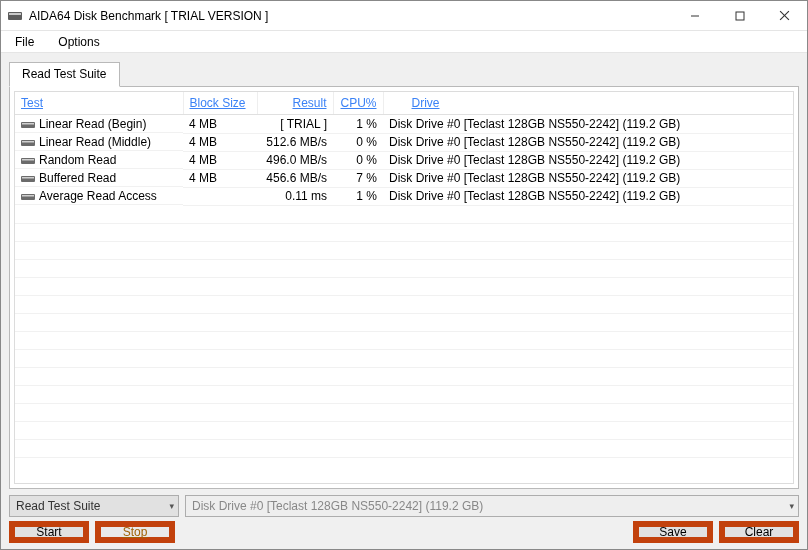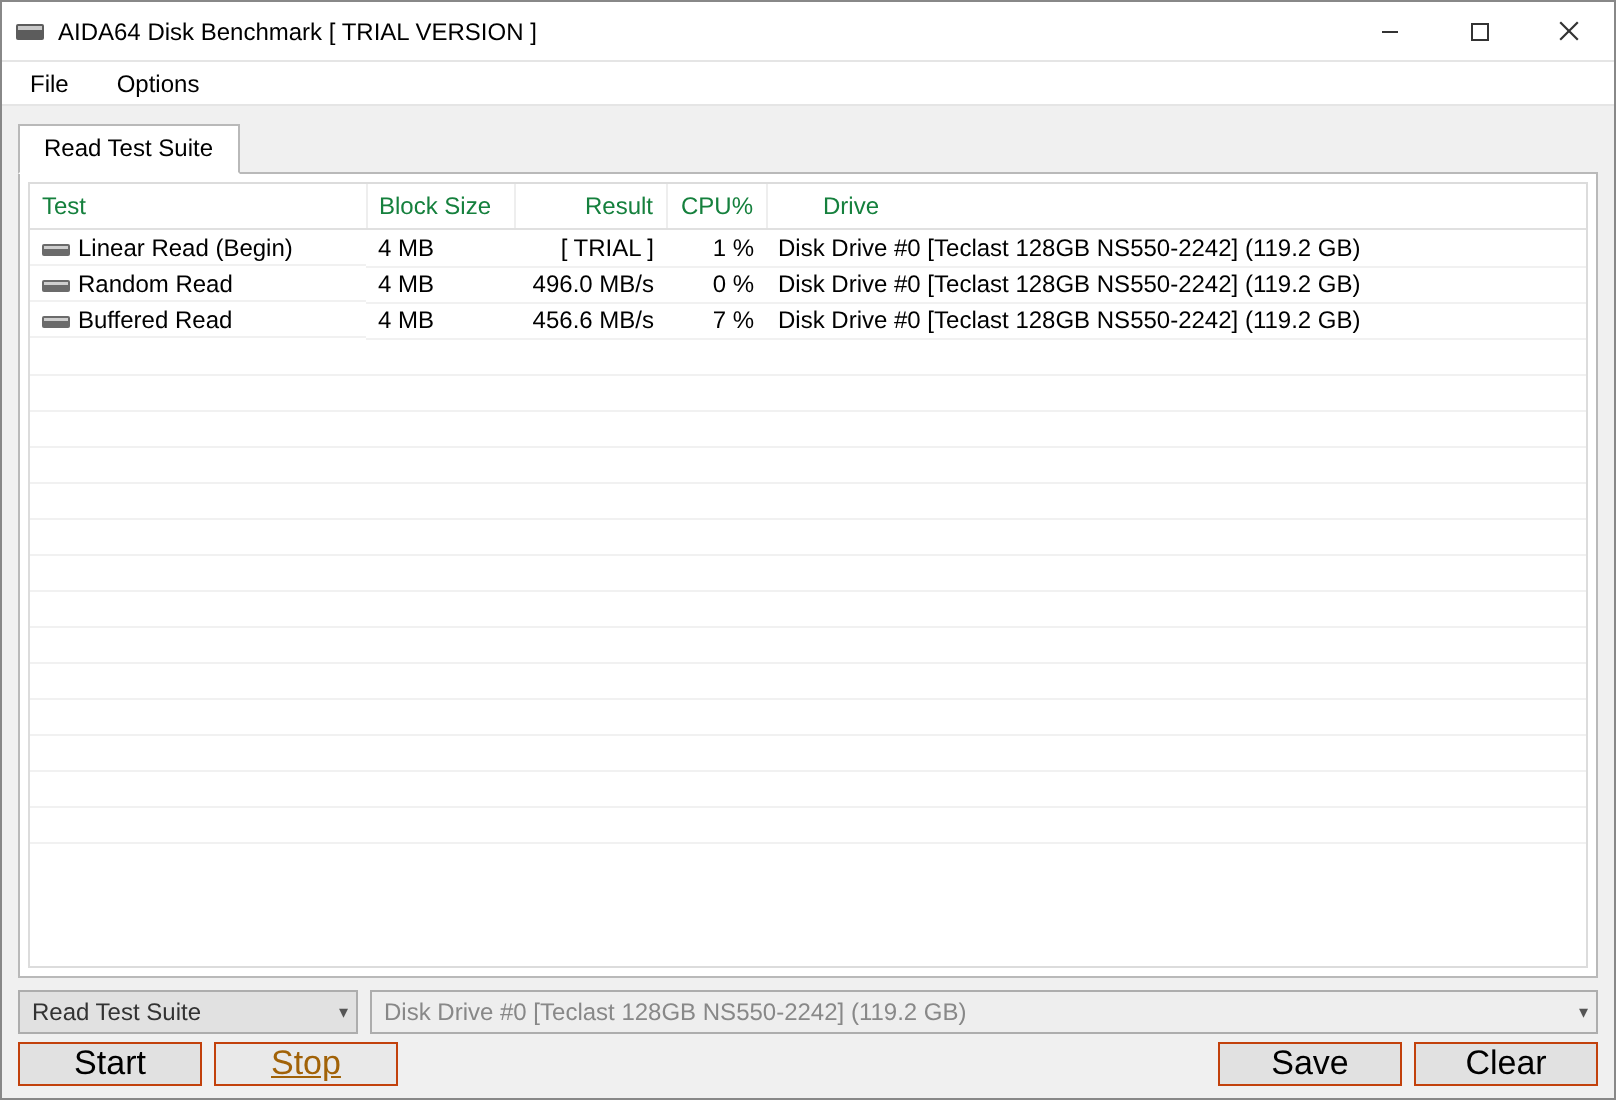--- a/index.html
+++ b/index.html
@@ -109,23 +109,24 @@
     table-layout: fixed;
   }
   table.grid th {
     text-align: left;
     font-weight: normal;
     font-size: 12px;
     padding: 4px 6px 4px 6px;
     background: #fff;
     border-bottom: 1px solid #e0e0e0;
     border-right: 1px solid #eee;
-    color:#15803d;
+    color:#3b82f6;
     position: sticky;
     top:0;
+    text-decoration:underline;
   }
   table.grid th:last-child { border-right: none; padding-left: 28px; }
   table.grid td {
     padding: 1px 6px;
     font-size: 12px;
     border-bottom: 1px solid #f1f1f1;
     height: 18px;
     white-space: nowrap;
   }
   table.grid tr.empty td { color: transparent; }
@@ -172,28 +173,28 @@
     color:#555;
   }
   .combo.disabled { color:#888; background:#eee; }
   .suite-combo { width: 170px; background:#e1e1e1; }
   .drive-combo { flex:1; }
   .button-row {
     display:flex;
     gap:6px;
   }
   .btn {
-    width:92px;
+    width:80px;
     height:22px;
-    border:1px solid #c2410c;
+    border:6px solid #c2410c;
     background:#e1e1e1;
     display:flex;
     align-items:center;
     justify-content:center;
-    font-size:17px;
+    font-size:12px;
   }
   .btn.disabled {
     color:#a16207;
     background:#e9e9e9;
     text-decoration:underline;
   }
   .spacer { flex:1; }
 </style>
 </head>
 <body>
@@ -271,40 +272,66 @@
                 <td class="num">[ TRIAL ]</td>
                 <td class="num">1 %</td>
                 <td>Disk Drive #0  [Teclast 128GB NS550-2242]  (119.2 GB)</td>
               </tr>
               <tr>
                 <td class="test-cell">
                   <span class="drive-icon"><svg width="14" height="10" viewBox="0 0 14 10">
                       <rect x="0" y="2" width="14" height="6" rx="1" fill="#6b6b6b"></rect>
                       <rect x="1" y="3" width="12" height="1.5" fill="#cfcfcf"></rect>
                     </svg></span>
+                  <span>Linear Read (Middle)</span>
+                </td>
+                <td>4 MB</td>
+                <td class="num">512.6 MB/s</td>
+                <td class="num">0 %</td>
+                <td>Disk Drive #0  [Teclast 128GB NS550-2242]  (119.2 GB)</td>
+              </tr>
+              <tr>
+                <td class="test-cell">
+                  <span class="drive-icon"><svg width="14" height="10" viewBox="0 0 14 10">
+                      <rect x="0" y="2" width="14" height="6" rx="1" fill="#6b6b6b"></rect>
+                      <rect x="1" y="3" width="12" height="1.5" fill="#cfcfcf"></rect>
+                    </svg></span>
                   <span>Random Read</span>
                 </td>
                 <td>4 MB</td>
                 <td class="num">496.0 MB/s</td>
                 <td class="num">0 %</td>
                 <td>Disk Drive #0  [Teclast 128GB NS550-2242]  (119.2 GB)</td>
               </tr>
               <tr>
                 <td class="test-cell">
                   <span class="drive-icon"><svg width="14" height="10" viewBox="0 0 14 10">
                       <rect x="0" y="2" width="14" height="6" rx="1" fill="#6b6b6b"></rect>
                       <rect x="1" y="3" width="12" height="1.5" fill="#cfcfcf"></rect>
                     </svg></span>
                   <span>Buffered Read</span>
                 </td>
                 <td>4 MB</td>
                 <td class="num">456.6 MB/s</td>
                 <td class="num">7 %</td>
                 <td>Disk Drive #0  [Teclast 128GB NS550-2242]  (119.2 GB)</td>
               </tr>
+              <tr>
+                <td class="test-cell">
+                  <span class="drive-icon"><svg width="14" height="10" viewBox="0 0 14 10">
+                      <rect x="0" y="2" width="14" height="6" rx="1" fill="#6b6b6b"></rect>
+                      <rect x="1" y="3" width="12" height="1.5" fill="#cfcfcf"></rect>
+                    </svg></span>
+                  <span>Average Read Access</span>
+                </td>
+                <td></td>
+                <td class="num">0.11 ms</td>
+                <td class="num">1 %</td>
+                <td>Disk Drive #0  [Teclast 128GB NS550-2242]  (119.2 GB)</td>
+              </tr>
               <tr class="empty">
                 <td>&nbsp;</td>
                 <td></td>
                 <td></td>
                 <td></td>
                 <td></td>
               </tr>
               <tr class="empty">
                 <td>&nbsp;</td>
                 <td></td>

